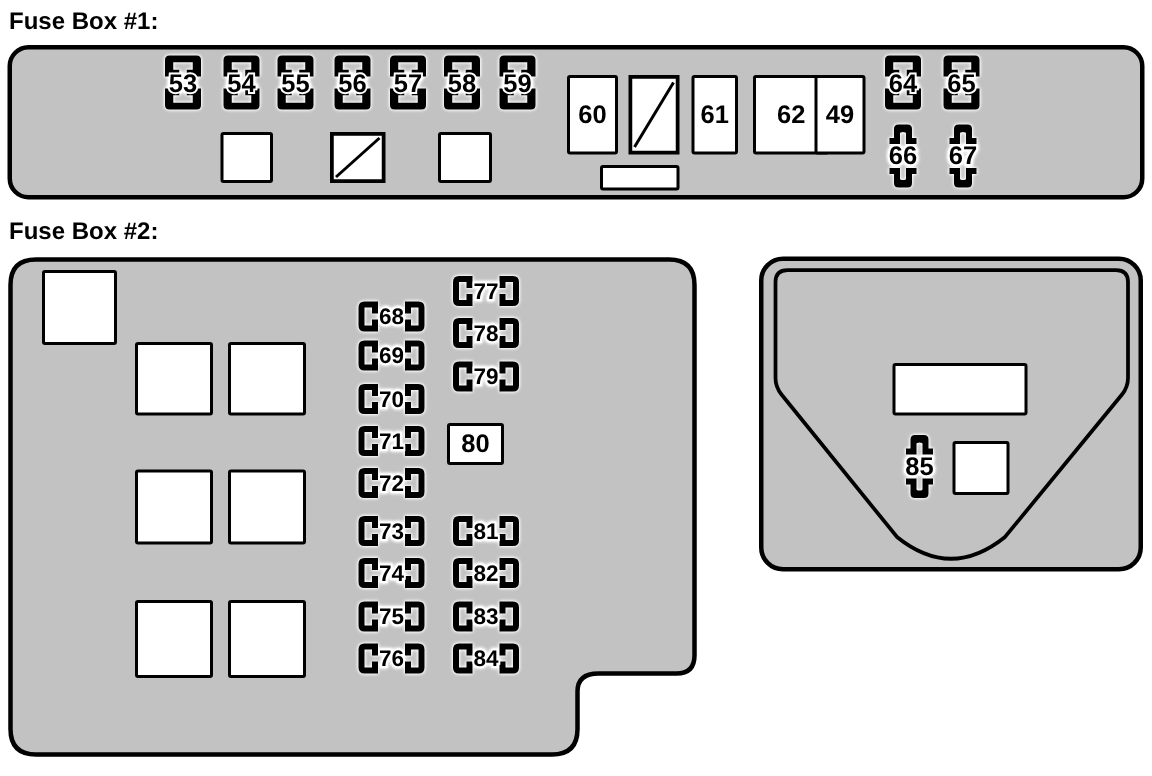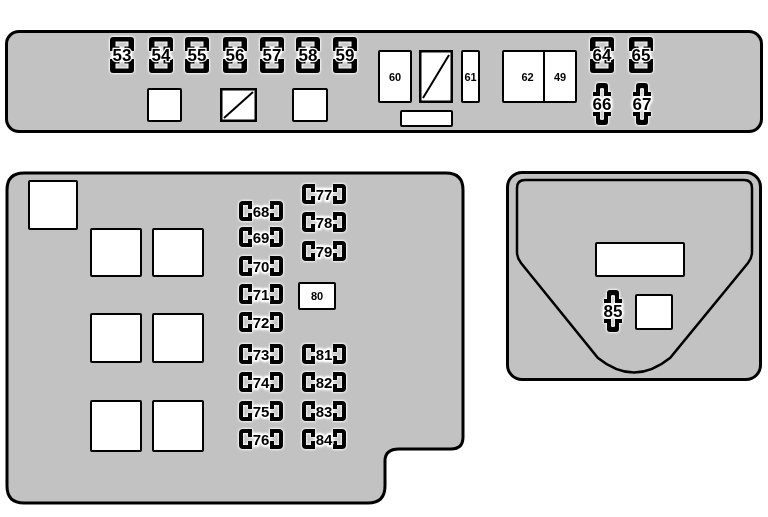--- a/index.html
+++ b/index.html
@@ -1,21 +1,21 @@
 <!DOCTYPE html>
 <html><head>
 <meta charset="utf-8">
 <style>
   html,body{margin:0;padding:0;background:#fff;}
   #screen{position:relative;width:768px;height:517px;background:#ffffff;
           font-family:"Liberation Sans",sans-serif;overflow:hidden;}
   .lbl{position:absolute;font-weight:bold;font-size:16px;color:#000;white-space:nowrap;}
   .gbox{position:absolute;background:#c2c2c2;border:3px solid #000;box-sizing:border-box;}
   .comp{position:absolute;background:#fff;border:2.5px solid #000;box-sizing:border-box;border-radius:2px;}
-  .cart{display:flex;align-items:center;justify-content:center;font-weight:bold;font-size:11px;color:#000;}
+  .cart{display:flex;align-items:center;justify-content:center;font-weight:bold;font-size:17px;color:#000;}
   .fz{position:absolute;overflow:visible;
       filter:drop-shadow(0 0 1px #fff) drop-shadow(0 0 1px #fff);}
   .fnum-v{font-family:"Liberation Sans",sans-serif;font-weight:bold;font-size:17px;
           text-anchor:middle;dominant-baseline:central;
           paint-order:stroke;stroke:#fff;stroke-width:2.5px;fill:#000;}
   .fnum-h{font-family:"Liberation Sans",sans-serif;font-weight:bold;font-size:15px;
           text-anchor:middle;dominant-baseline:central;
           paint-order:stroke;stroke:#fff;stroke-width:2.5px;fill:#000;}
   .shape-svg{position:absolute;overflow:visible;}
 </style>
@@ -28,20 +28,22 @@
     <defs>
       <path id="bwt" d="M3 18 V7 Q3 4 6 4 H24 Q27 4 27 7 V18 H17.5 V13.5 H21.5 V8.5 H8.5 V13.5 H12.5 V18 Z"></path>
       <path id="bwb" d="M3 26 V37 Q3 40 6 40 H24 Q27 40 27 37 V26 H17.5 V30.5 H21.5 V35.5 H8.5 V30.5 H12.5 V26 Z"></path>
       <path id="bmt" d="M5 18 V14 H8 V8 Q8 5 11 5 H17 Q20 5 20 8 V14 H23 V18 H16 V11 Q16 10 14 10 Q12 10 12 11 V18 Z"></path>
       <path id="bmb" d="M5 34 V38 H8 V44 Q8 47 11 47 H17 Q20 47 20 44 V38 H23 V34 H16 V41 Q16 42 14 42 Q12 42 12 41 V34 Z"></path>
       <path id="bcl" d="M17 3 H8 Q4 3 4 7 V19 Q4 23 8 23 H17 V15 H13 V19 H8 V7 H13 V11 H17 Z"></path>
       <path id="bcr" d="M35 3 H44 Q48 3 48 7 V19 Q48 23 44 23 H35 V15 H39 V19 H44 V7 H39 V11 H35 Z"></path>
     </defs>
   </svg>
 
+  <div class="lbl" style="left:6px;top:6px">Fuse Box #1:</div>
+  <div class="lbl" style="left:6px;top:146px">Fuse Box #2:</div>
 
   <div class="gbox" style="left:5px;top:30px;width:758px;height:103px;border-radius:14px"></div>
 
   <svg class="fz" style="left:107px;top:33px" width="30" height="44" viewBox="0 0 30 44">
     <use href="#bwt"></use>
       <use href="#bwb"></use>
       <text class="fnum-v" x="15" y="22.5">53</text>
     </svg>
   <svg class="fz" style="left:146px;top:33px" width="30" height="44" viewBox="0 0 30 44">
     <use href="#bwt"></use>
@@ -79,21 +81,21 @@
     <rect x="1.25" y="1.25" width="34.5" height="31.5" fill="#fff" stroke="#000" stroke-width="2.5"></rect>
     <line x1="4" y1="30" x2="33" y2="4" stroke="#000" stroke-width="2"></line>
   </svg>
   <div class="comp" style="left:292px;top:88px;width:36px;height:34px"></div>
 
   <div class="comp cart" style="left:378px;top:50px;width:34px;height:53px">60</div>
   <svg class="shape-svg" style="left:419px;top:50px" width="34" height="53">
     <rect x="1.25" y="1.25" width="31.5" height="50.5" fill="#fff" stroke="#000" stroke-width="2.5"></rect>
     <line x1="4" y1="48" x2="30" y2="5" stroke="#000" stroke-width="2"></line>
   </svg>
-  <div class="comp cart" style="left:461px;top:50px;width:19px;height:53px">61</div>
+  <div class="comp cart" style="left:461px;top:50px;width:31px;height:53px">61</div>
   <div class="comp cart" style="left:502px;top:50px;width:51px;height:53px">62</div>
   <div class="comp cart" style="left:543px;top:50px;width:34px;height:53px">49</div>
   <div class="comp" style="left:400px;top:110px;width:53px;height:17px"></div>
 
   <svg class="fz" style="left:587px;top:33px" width="30" height="44" viewBox="0 0 30 44">
     <use href="#bwt"></use>
       <use href="#bwb"></use>
       <text class="fnum-v" x="15" y="22.5">64</text>
     </svg>
   <svg class="fz" style="left:626px;top:33px" width="30" height="44" viewBox="0 0 30 44">

